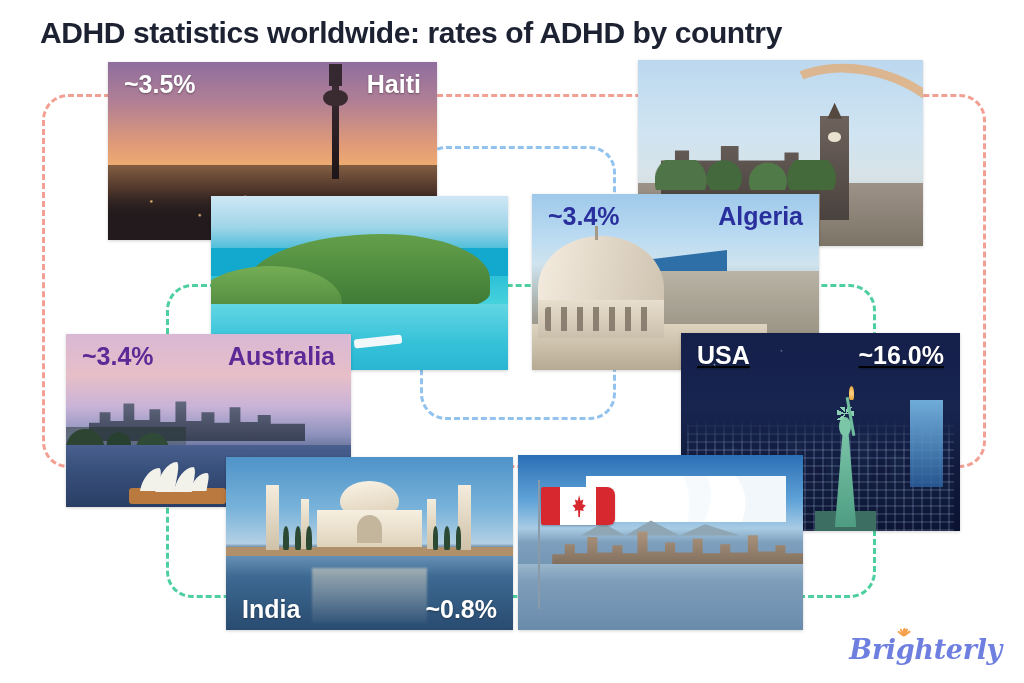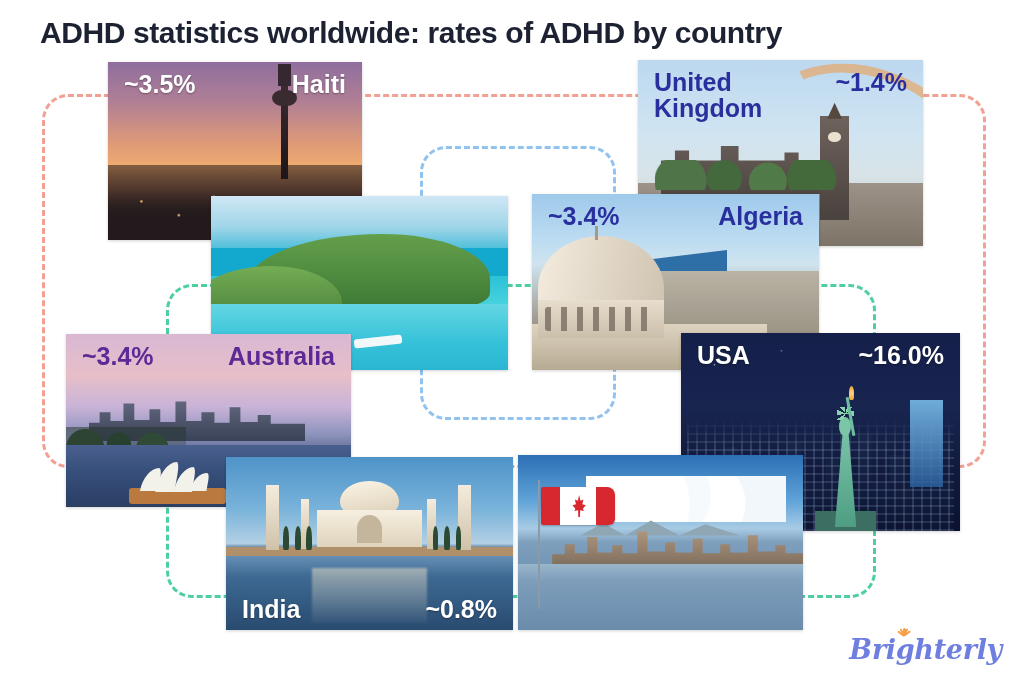--- a/index.html
+++ b/index.html
@@ -239,44 +239,39 @@
 <body>
 
 <div id="stage">
 
   <div class="page-title">ADHD statistics worldwide: rates of ADHD by country</div>
 
   <div class="frame frame-outer" style="left:42px;top:94px;width:938px;height:368px;"></div>
   <div class="frame frame-green" style="left:166px;top:284px;width:704px;height:308px;"></div>
   <div class="frame frame-blue" style="left:420px;top:146px;width:190px;height:268px;"></div>
 
-  <div class="card" style="left:108px;top:62px;width:254px;height:178px;">
+  <div class="card" style="left:108px;top:62px;width:329px;height:178px;">
     <div class="scene sc-iran">
       <div class="ground"></div>
         <div class="tower"></div>
         <div class="lights"></div>
     </div>
     <div class="label-row top" style="font-size:25px;">
       <span class="pct t-white">~3.5%</span>
       <span class="cname t-white">Haiti</span>
     </div>
   </div>
 
   <div class="card" style="left:638px;top:60px;width:285px;height:186px;">
     <div class="scene sc-uk">
       <div class="rbow"></div>
         <div class="city"></div>
         <div class="castle"></div>
       <div class="clocktower"></div>
         <div class="trees"></div>
-    </div>
-    <div class="label-row top" style="font-size:25px;align-items:flex-start;">
-      <span class="cname t-navy">United
-Kingdom</span>
-      <span class="pct t-navy">~1.4%</span>
     </div>
   </div>
 
   <div class="card" style="left:211px;top:196px;width:297px;height:174px;">
     <div class="scene sc-haiti">
       <div class="sea-far"></div>
         <div class="hill"></div>
         <div class="hill2"></div>
       <div class="shore"></div>
         <div class="lagoon"></div>
@@ -326,21 +321,21 @@
       <div class="glow"></div>
         <div class="base"></div>
       <div class="lady">
           <div class="body"></div>
           <div class="head"></div>
           <div class="crown"></div>
           <div class="arm"></div>
           <div class="torch"></div>
         </div>
     </div>
-    <div class="label-row top" style="font-size:25px;">
+    <div class="label-row top" style="font-size:25px;text-decoration:underline;">
       <span class="cname t-white">USA</span>
       <span class="pct t-white">~16.0%</span>
     </div>
   </div>
 
   <div class="card" style="left:226px;top:457px;width:287px;height:173px;">
     <div class="scene sc-india">
       <div class="water"></div>
         <div class="bank"></div>
       <div class="mnrt m1"></div>

